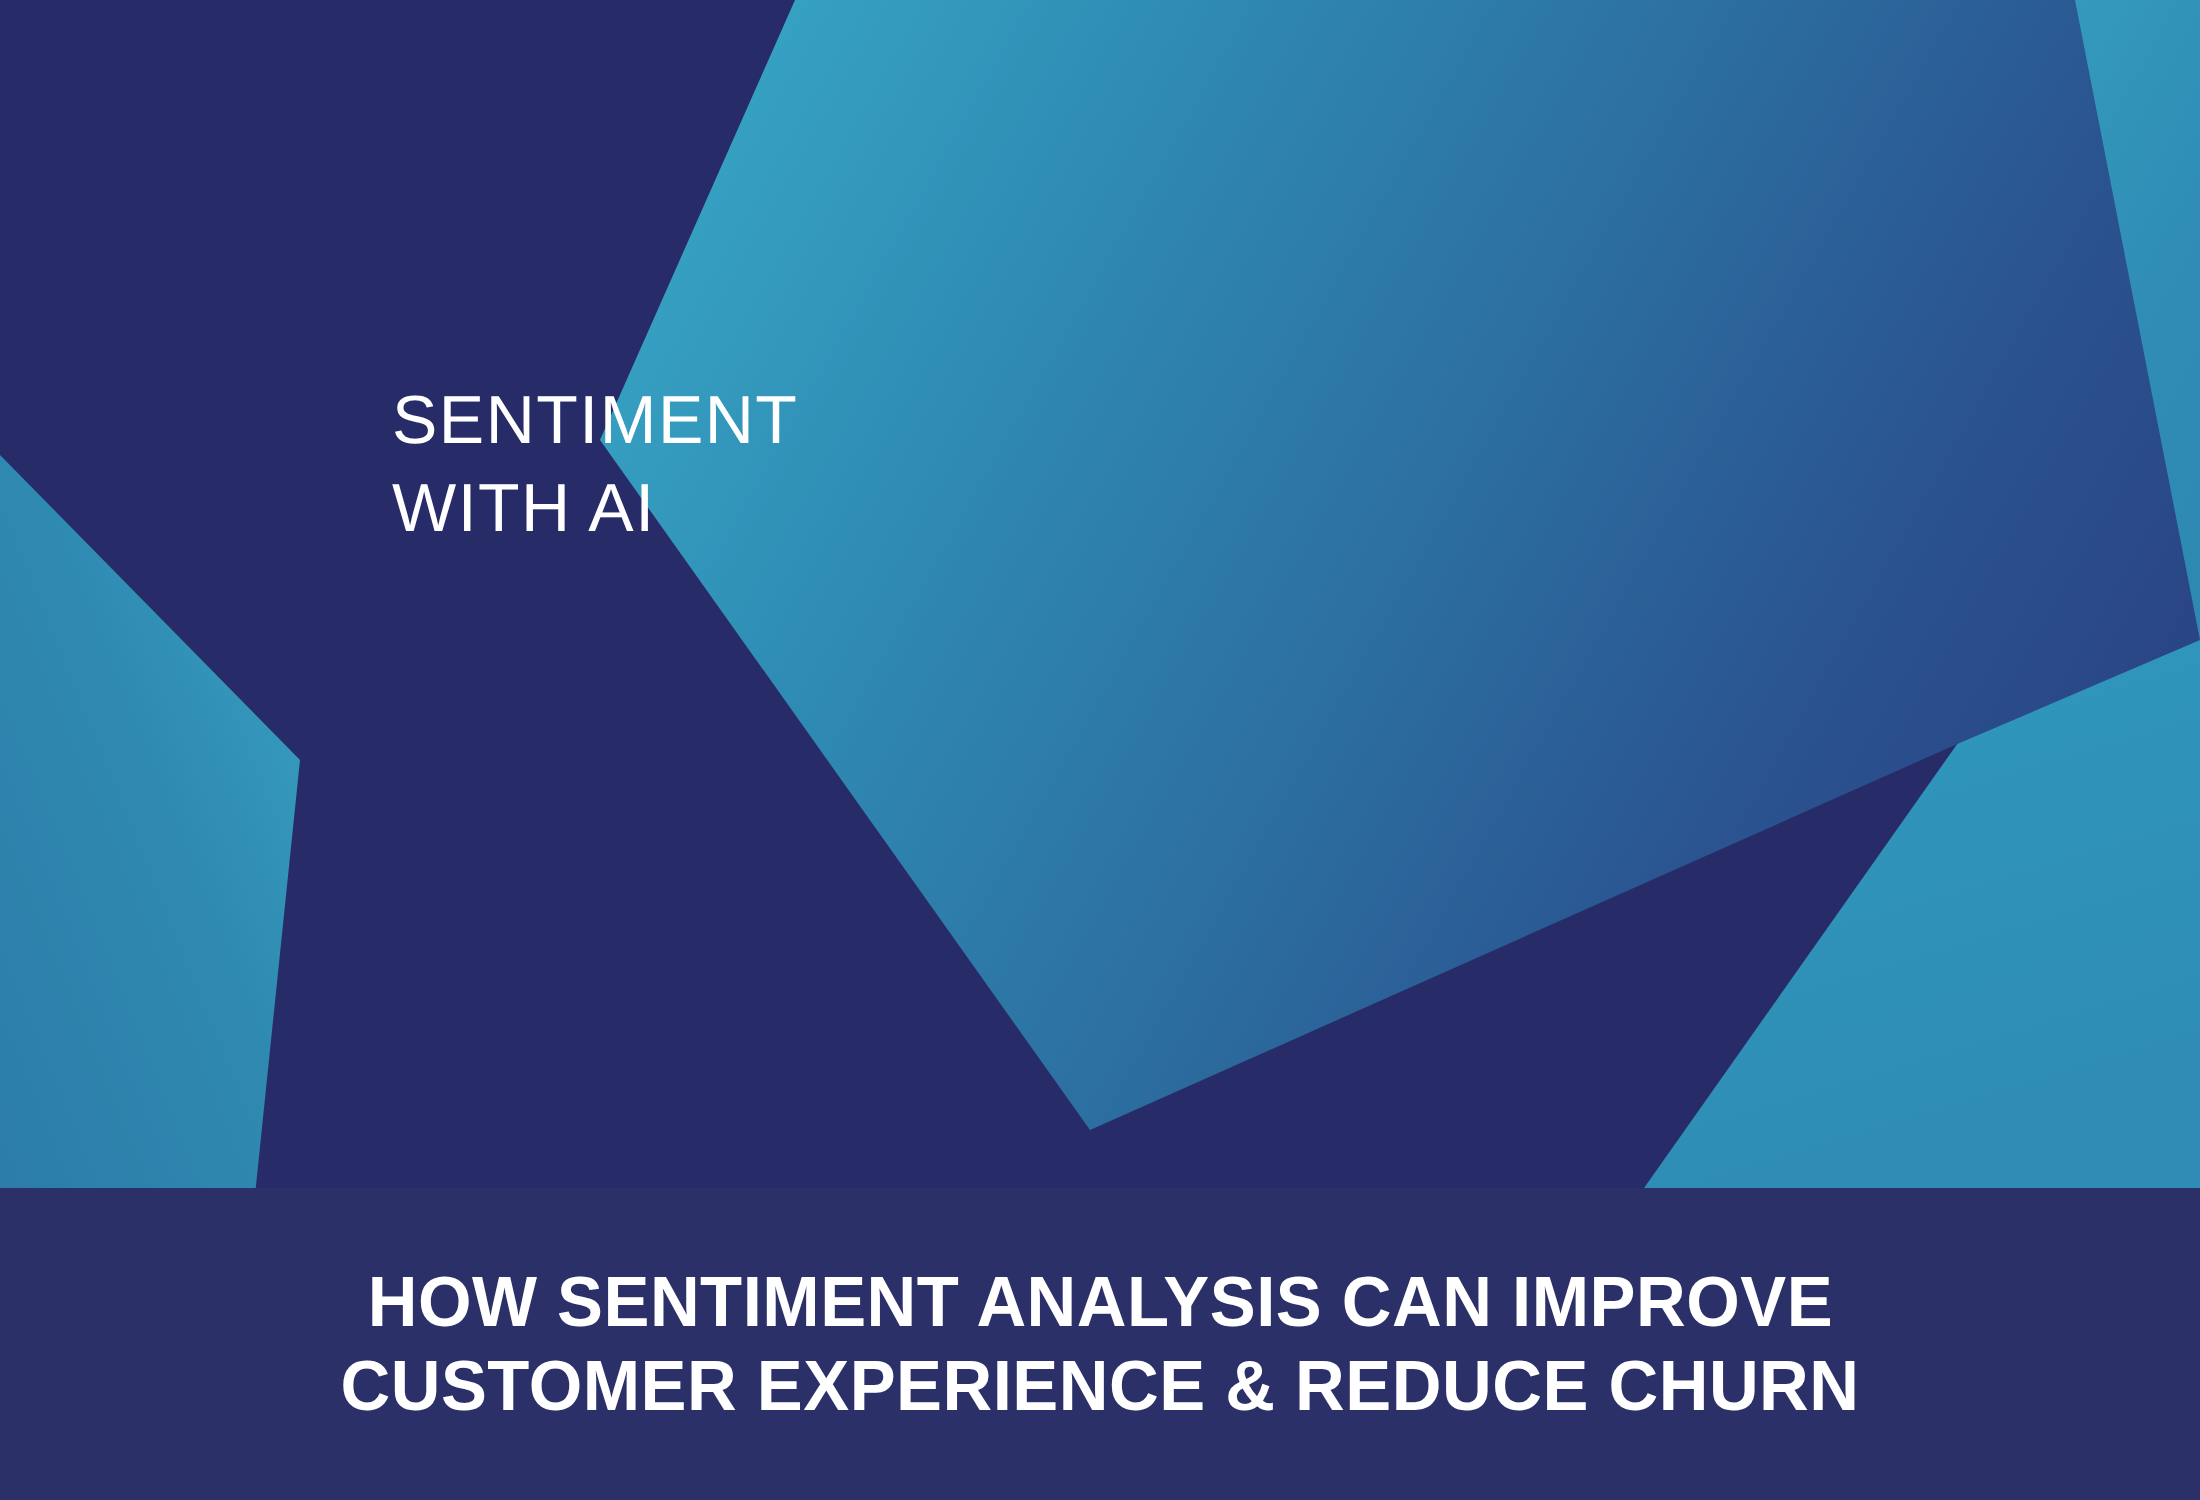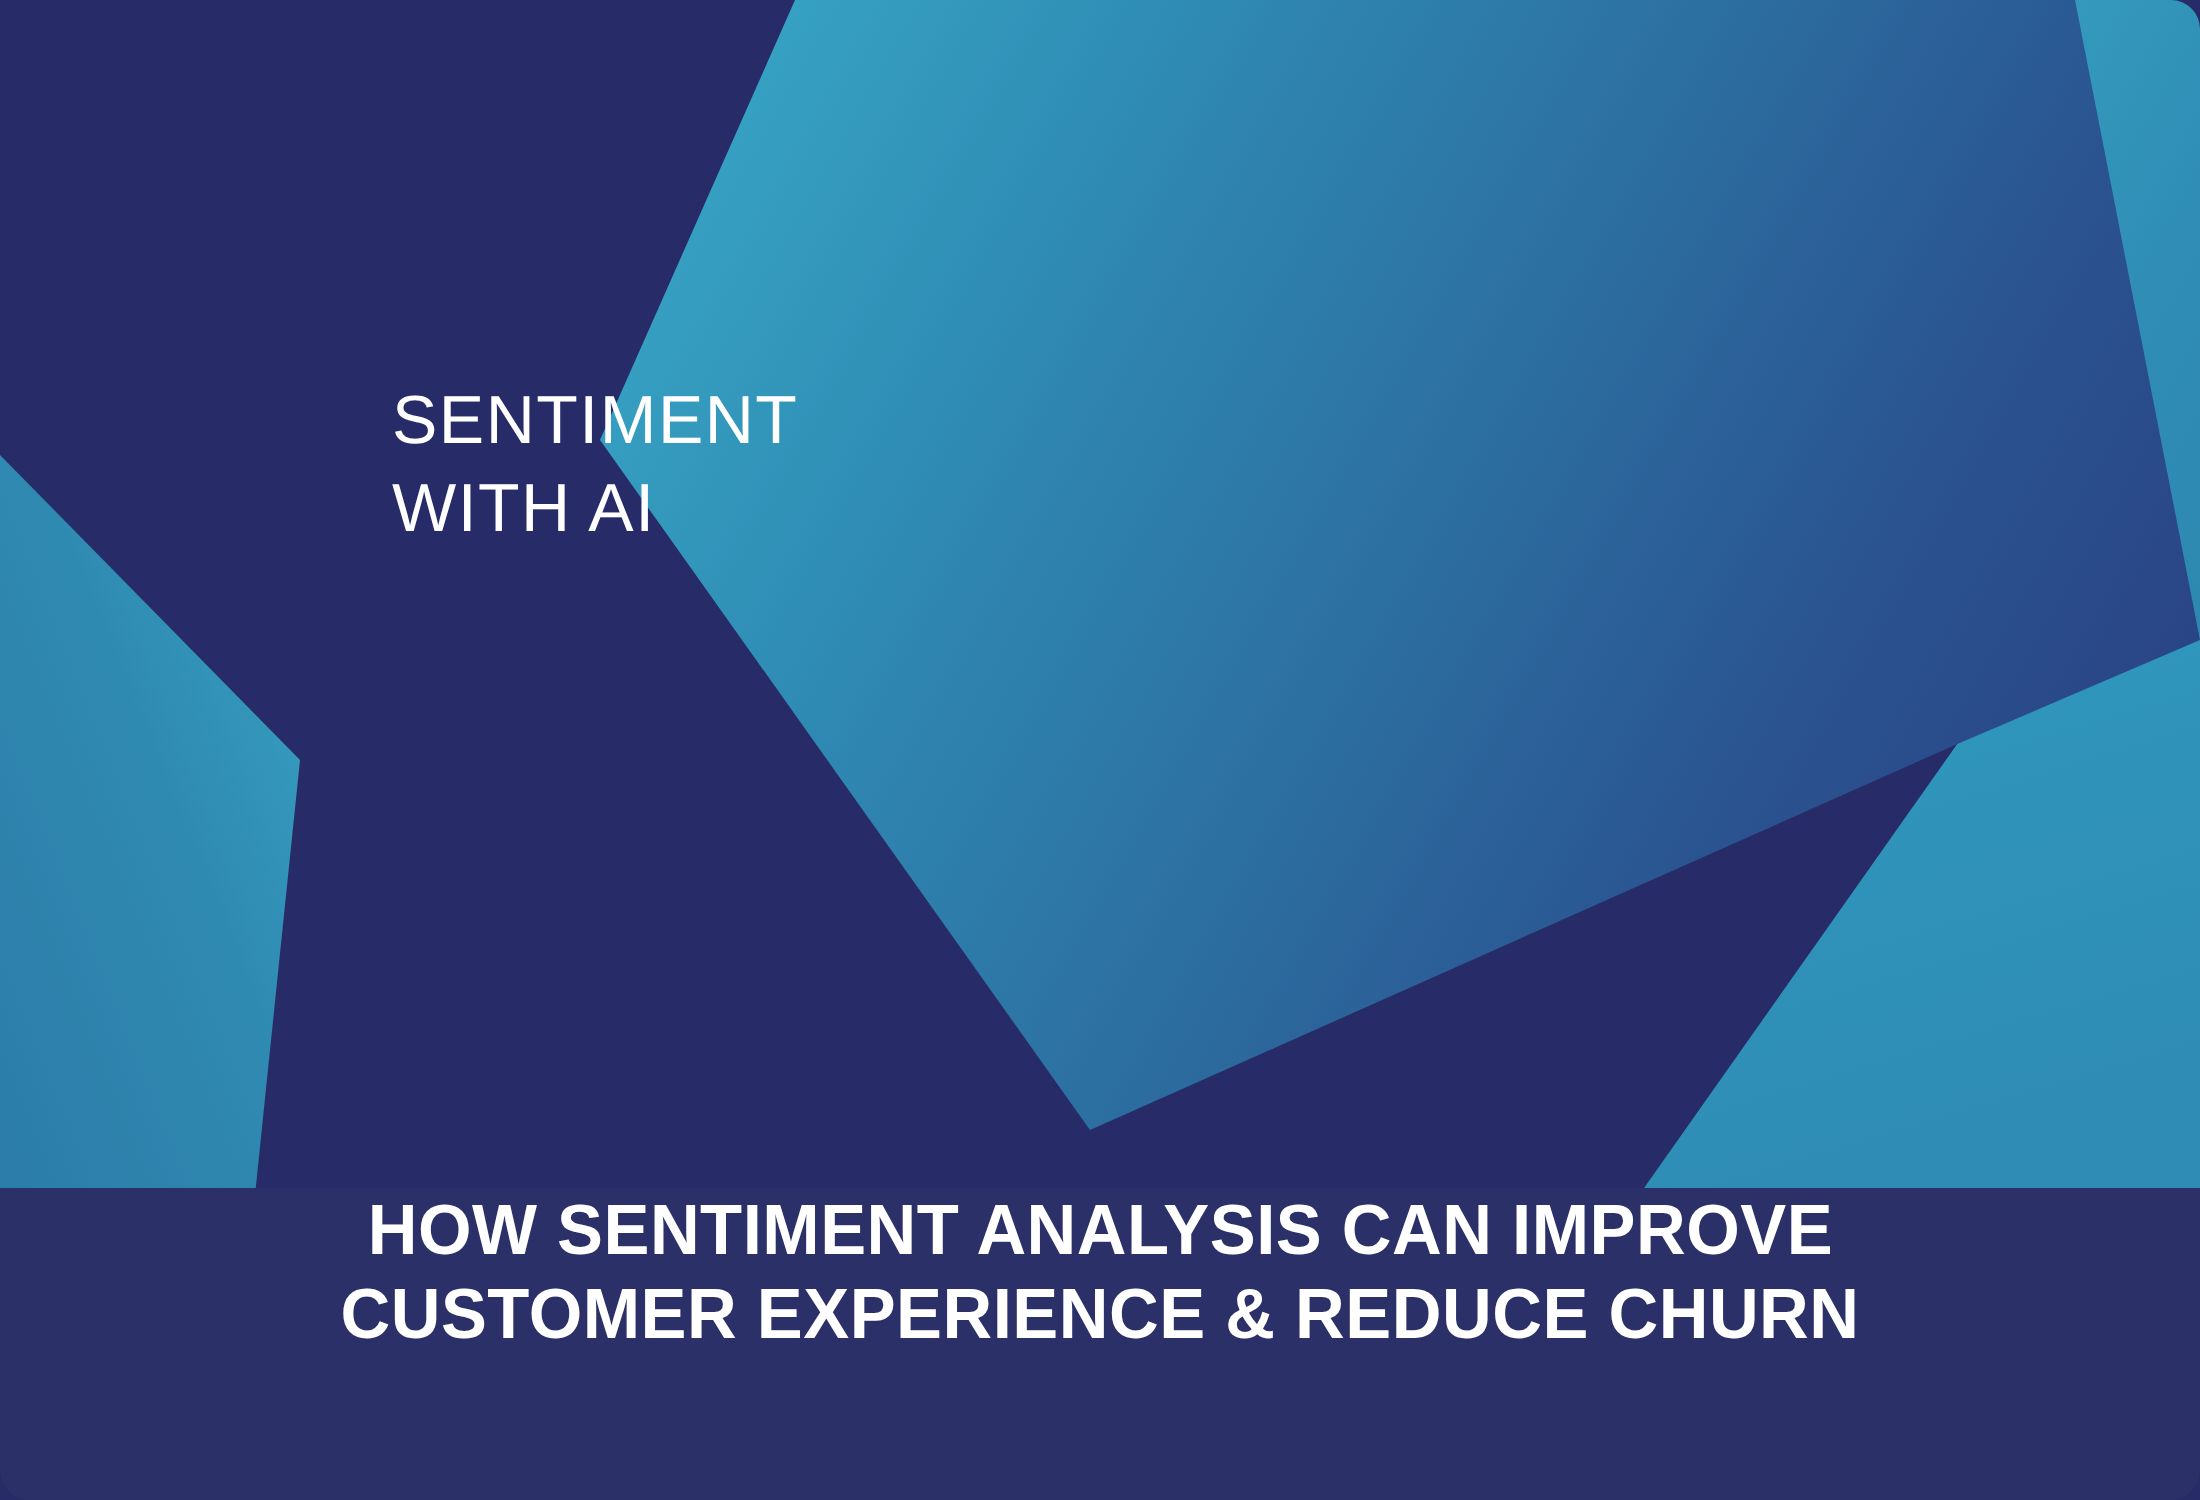--- a/index.html
+++ b/index.html
@@ -8,21 +8,20 @@
     width:2200px; height:1500px;
     background:#272c68;
     font-family:"Liberation Sans", sans-serif;
     overflow:hidden;
   }
   #slide {
     position:relative;
     width:2200px; height:1500px;
     background:#272c68;
     overflow:hidden;
-    border-radius:29px;
   }
   #bg-svg {
     position:absolute; inset:0;
     width:2200px; height:1500px;
     display:block;
   }
   
   #title-block {
     position:absolute;
     left:392px;
@@ -45,20 +44,21 @@
     position:absolute;
     left:0;
     top:1188px;
     width:2200px;
     height:312px;
     background:#2b3068;
     z-index:6;
     display:flex;
     flex-direction:column;
     align-items:center;
+    justify-content:center;
   }
   .subtitle-line {
     color:#ffffff;
     font-family:"Liberation Sans", sans-serif;
     font-weight:bold;
     font-size:71px;
     line-height:84px;
     letter-spacing:0.5px;
     white-space:nowrap;
     transform:scaleX(0.97);

